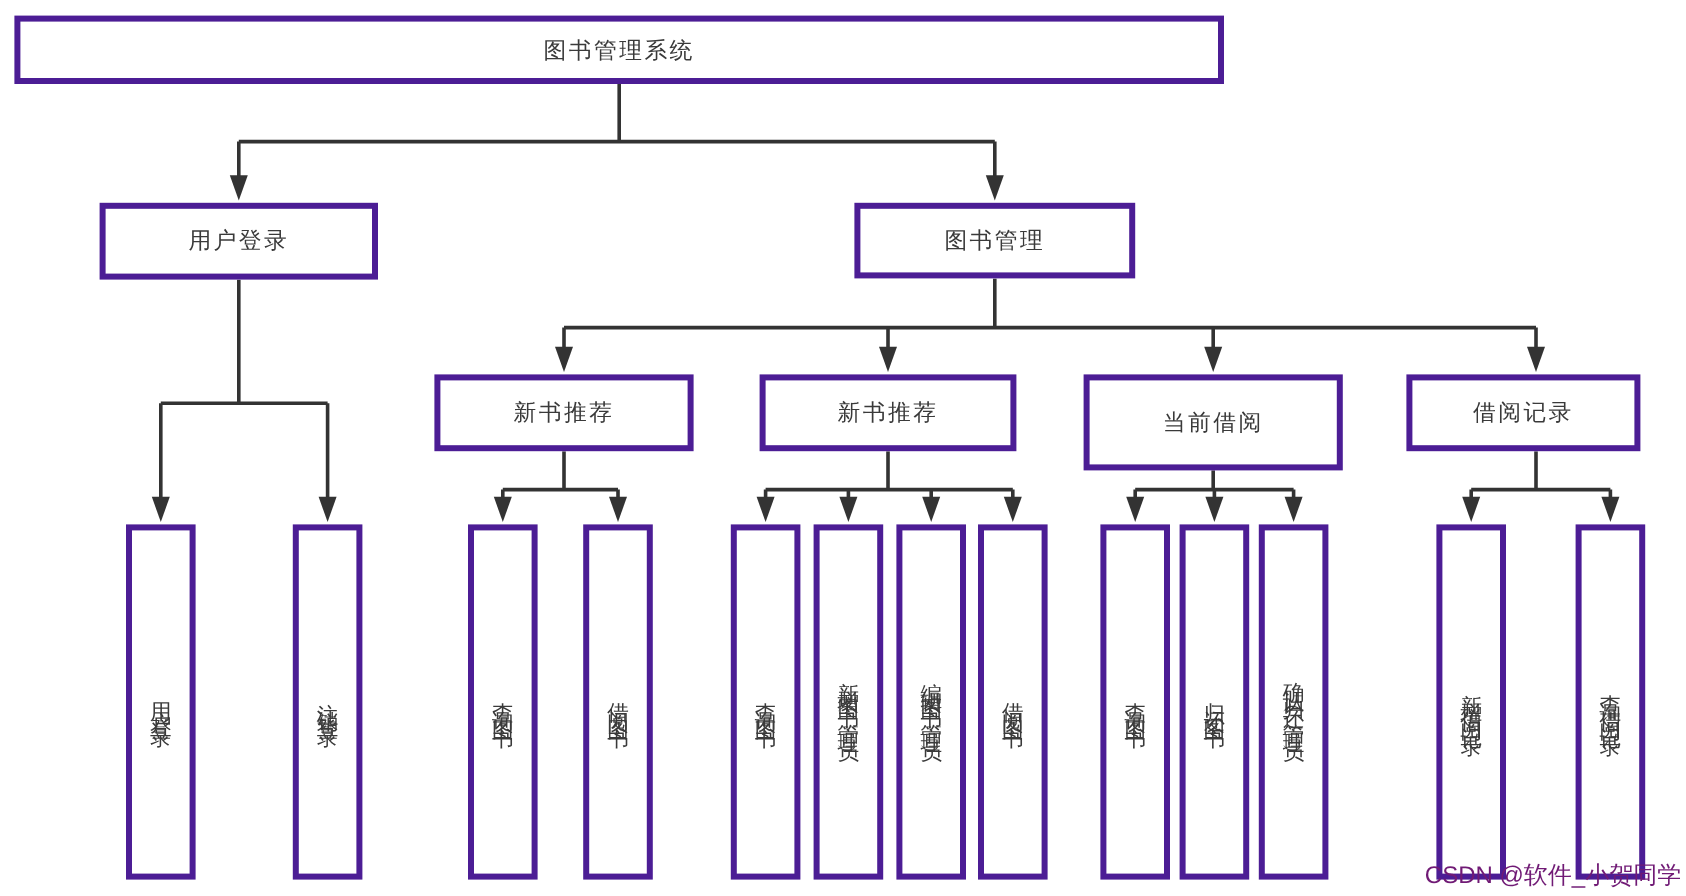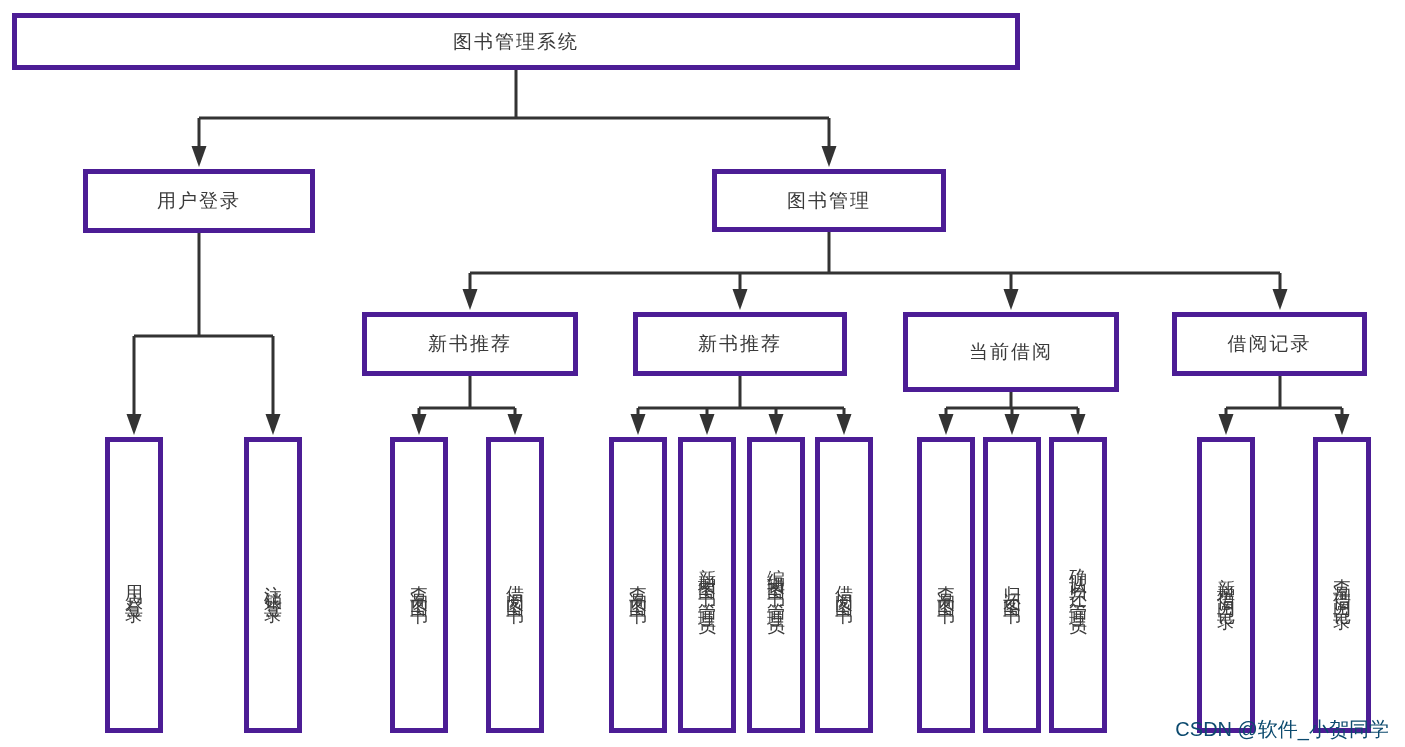--- a/index.html
+++ b/index.html
@@ -43,24 +43,24 @@
     writing-mode: vertical-rl;
     text-orientation: mixed;
     font-size: 18px;
     letter-spacing: 7px;
     line-height: 1;
     color: #3a3a3a;
     white-space: nowrap;
   }
   .watermark {
     position: absolute;
-    right: 16px;
+    right: 4px;
     bottom: 4px;
     font-size: 20px;
-    color: #0c4a6e;
+    color: #701a75;
     z-index: 3;
     white-space: nowrap;
   }
 </style>
 </head>
 <body>
 
 <div class="canvas">
 
   <svg class="connectors" viewBox="0 0 1405 747">

